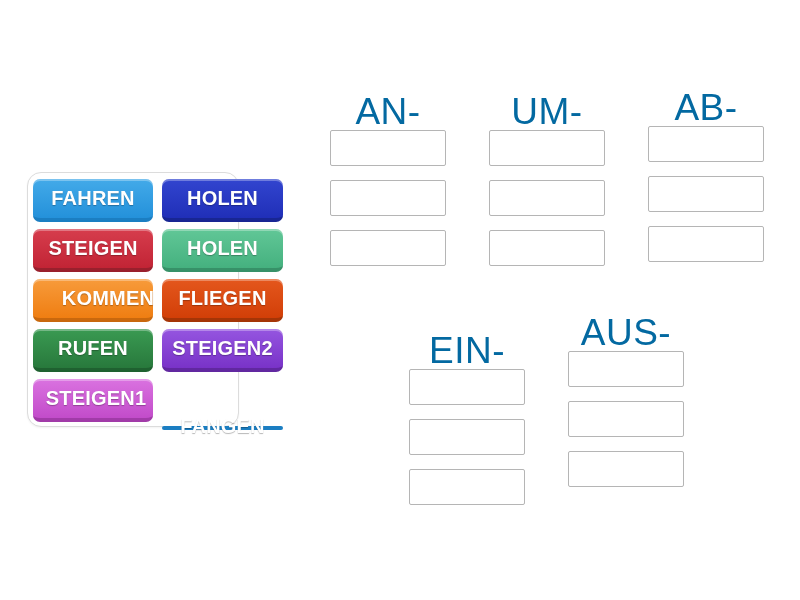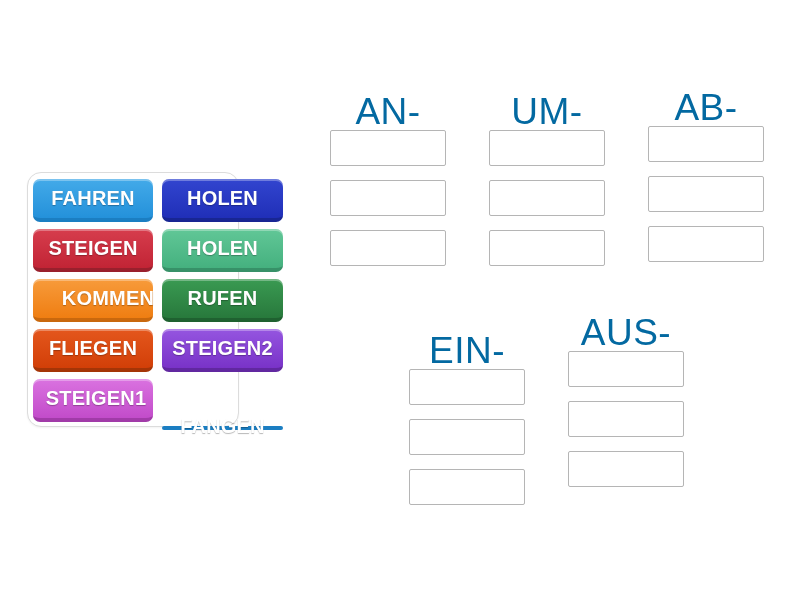--- a/index.html
+++ b/index.html
@@ -85,22 +85,22 @@
 
 <div class="stage">
 
   <div class="word-bank">
     <div class="tile-grid" id="tile-grid">
         <div class="tile" style="background: linear-gradient(rgb(67, 170, 233) 0%, rgb(36, 145, 218) 100%); border-bottom-color: rgb(27, 126, 194);">FAHREN</div>
         <div class="tile" style="background: linear-gradient(rgb(50, 69, 207) 0%, rgb(32, 47, 184) 100%); border-bottom-color: rgb(24, 38, 147);">HOLEN</div>
         <div class="tile" style="background: linear-gradient(rgb(214, 61, 77) 0%, rgb(194, 36, 53) 100%); border-bottom-color: rgb(153, 32, 45);">STEIGEN</div>
         <div class="tile" style="background: linear-gradient(rgb(97, 199, 151) 0%, rgb(69, 177, 127) 100%); border-bottom-color: rgb(55, 145, 104);">HOLEN</div>
         <div class="tile" style="background: linear-gradient(rgb(247, 155, 59) 0%, rgb(239, 126, 18) 100%); border-bottom-color: rgb(201, 104, 13); padding-left: 30px;">KOMMEN</div>
+        <div class="tile" style="background: linear-gradient(rgb(228, 87, 29) 0%, rgb(210, 63, 8) 100%); border-bottom-color: rgb(165, 53, 7);">FLIEGEN</div>
         <div class="tile" style="background: linear-gradient(rgb(58, 154, 82) 0%, rgb(40, 121, 60) 100%); border-bottom-color: rgb(31, 97, 48);">RUFEN</div>
-        <div class="tile" style="background: linear-gradient(rgb(228, 87, 29) 0%, rgb(210, 63, 8) 100%); border-bottom-color: rgb(165, 53, 7);">FLIEGEN</div>
         <div class="tile" style="background: linear-gradient(rgb(149, 85, 224) 0%, rgb(121, 51, 200) 100%); border-bottom-color: rgb(97, 40, 160);">STEIGEN2</div>
         <div class="tile" style="background: linear-gradient(rgb(218, 114, 224) 0%, rgb(194, 76, 202) 100%); border-bottom-color: rgb(161, 59, 168); padding-left: 6px;">STEIGEN1</div>
         <div class="tile" style="background: linear-gradient(rgb(65, 166, 232) 0%, rgb(36, 144, 217) 100%); border-bottom-color: rgb(27, 126, 194); margin-top: 47px;">FANGEN</div>
       </div>
   </div>
 
   <div class="group group-an">
     <div class="group-header">AN-</div>
   <div class="slot"></div>
       <div class="slot"></div>

